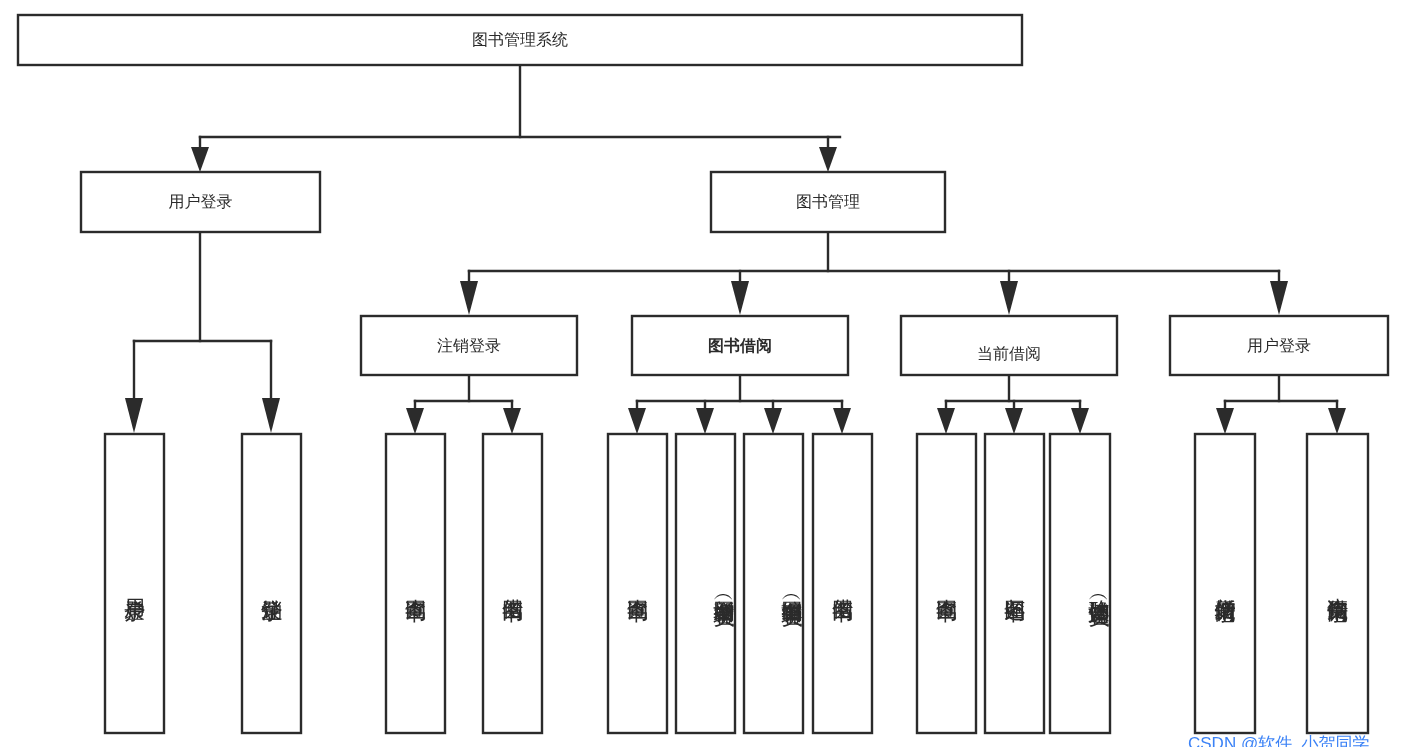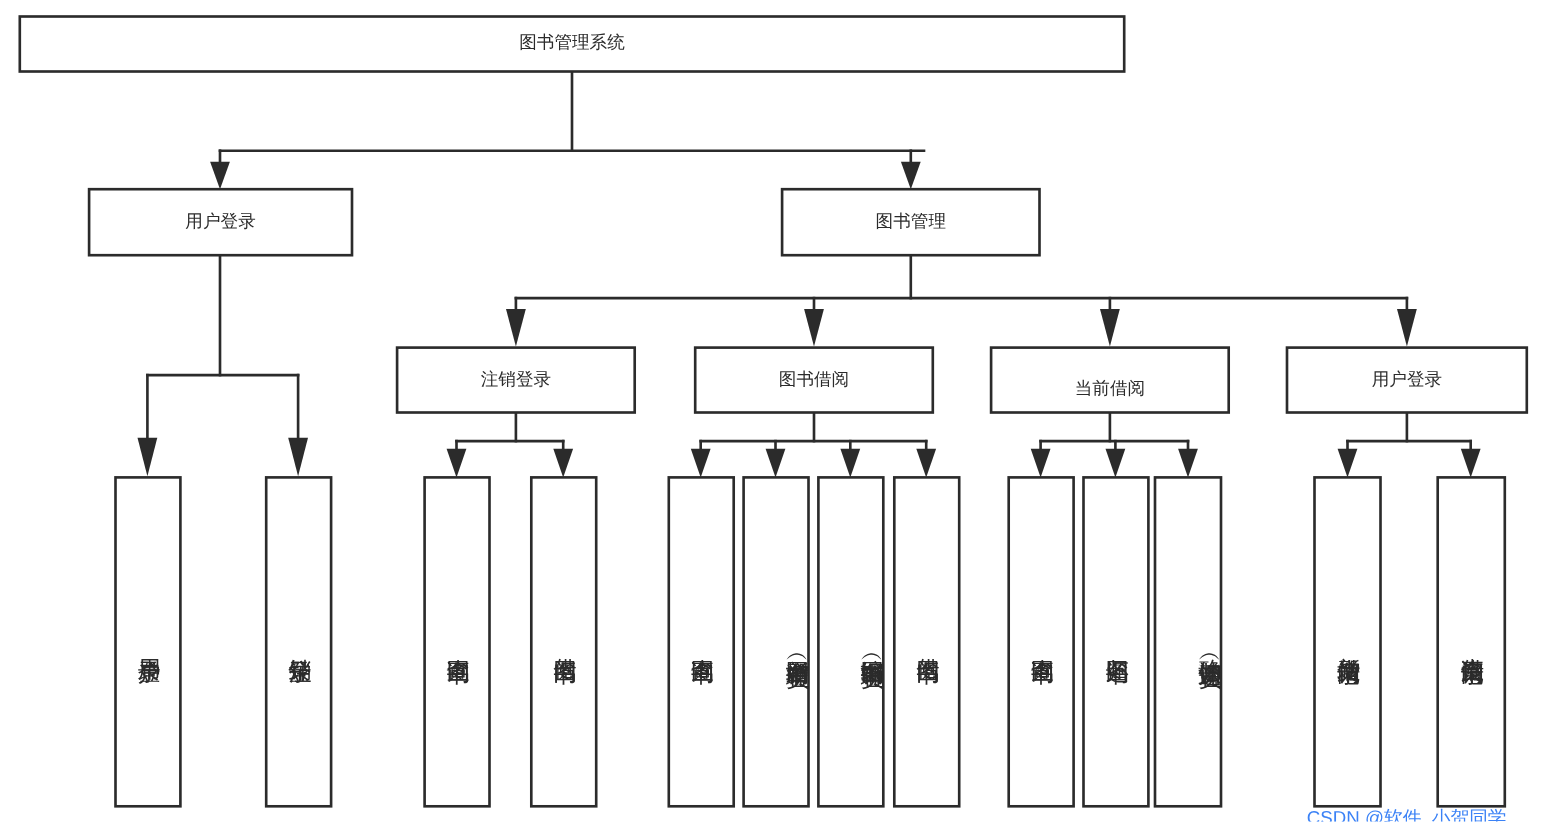--- a/index.html
+++ b/index.html
@@ -184,21 +184,21 @@
     <rect class="node-rect" x="1195" y="434" width="60" height="299"></rect>
     <rect class="node-rect" x="1307" y="434" width="61" height="299"></rect>
   </svg>
 
   <div class="node-label-h" style="left:18px; top:15px; width:1004px; height:50px;">图书管理系统</div>
 
   <div class="node-label-h" style="left:81px; top:172px; width:239px; height:60px;">用户登录</div>
   <div class="node-label-h" style="left:711px; top:172px; width:234px; height:60px;text-align:center;">图书管理</div>
 
   <div class="node-label-h" style="left:361px; top:316px; width:216px; height:59px;">注销登录</div>
-  <div class="node-label-h" style="left:632px; top:316px; width:216px; height:59px;">图书借阅</div>
+  <div class="node-label-h" style="left:632px; top:316px; width:216px; height:59px;font-weight:bold;">图书借阅</div>
   <div class="node-label-h" style="left:901px; top:316px; width:216px; height:75px;">当前借阅</div>
   <div class="node-label-h" style="left:1170px; top:316px; width:218px; height:59px;">用户登录</div>
 
   <div class="node-label-v centered" style="left:105px; top:434px; width:59px; height:299px;">用户登录</div>
   <div class="node-label-v centered" style="left:242px; top:434px; width:59px; height:299px;">注销登录</div>
 
   <div class="node-label-v centered" style="left:386px; top:434px; width:59px; height:299px;">查询图书</div>
   <div class="node-label-v centered" style="left:483px; top:434px; width:59px; height:299px;">借阅图书</div>
 
   <div class="node-label-v centered" style="left:608px; top:434px; width:59px; height:299px;">查询图书</div>

